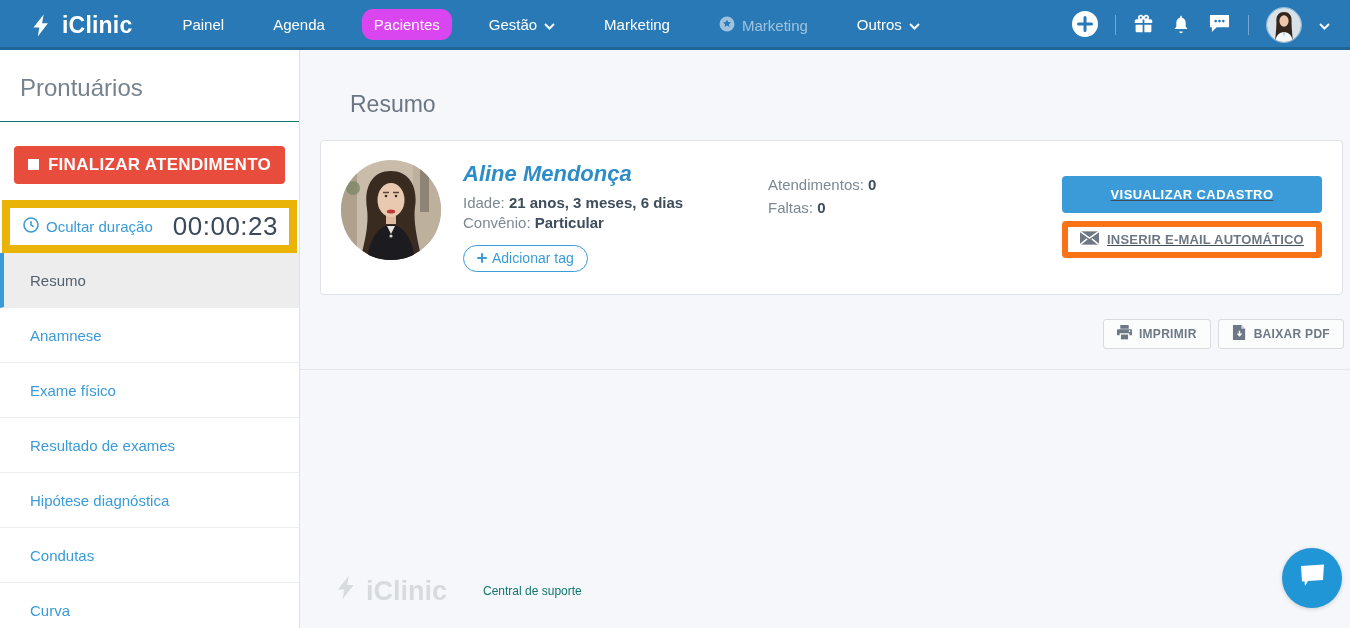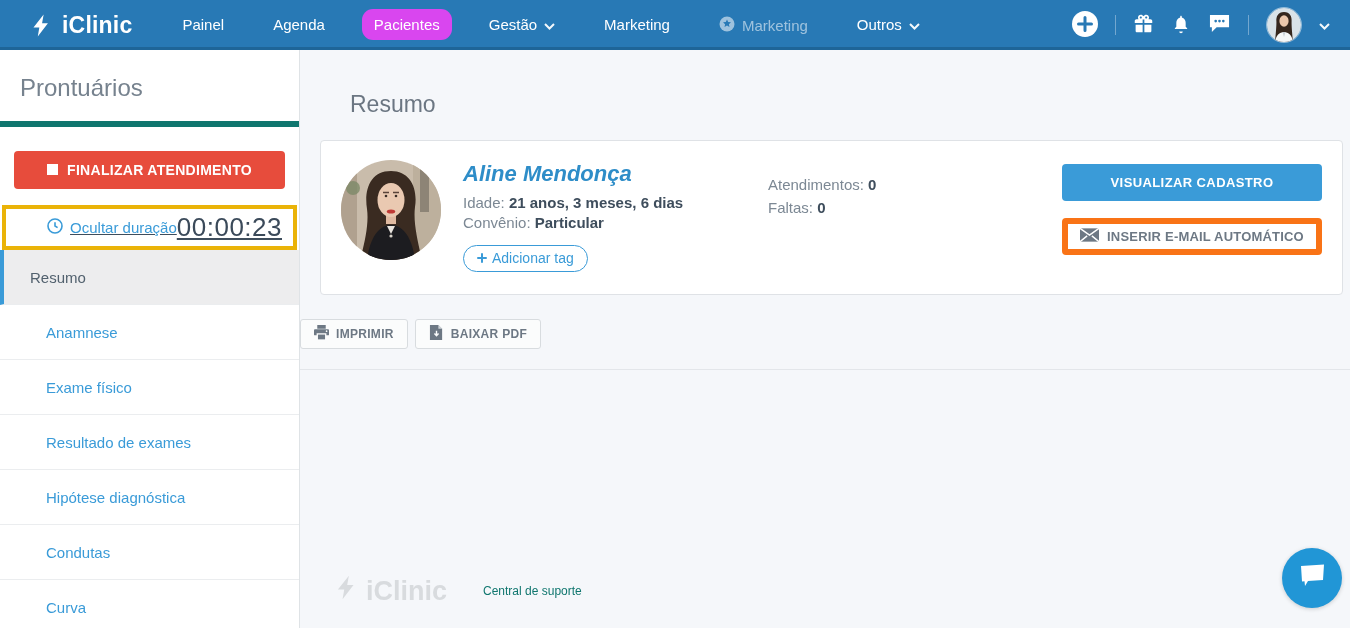--- a/index.html
+++ b/index.html
@@ -24,54 +24,54 @@
   .nav-item.muted{ color:rgba(255,255,255,.55); }
   .chev{ opacity:.95; }
   .nav-right{ margin-left:auto; display:flex; align-items:center; gap:17px; padding-right:20px; }
   .icon-btn{ color:#fff; display:flex; align-items:center; cursor:pointer; background:none; border:none; }
   .nav-divider{ width:1px; height:20px; background:rgba(255,255,255,.35); }
   .nav-avatar{ width:36px; height:36px; border-radius:50%; overflow:hidden; border:1px solid rgba(255,255,255,.5); }
   
   .sidebar{ position:absolute; top:50px; left:0; width:300px; bottom:0; background:#fff;
     border-right:1px solid #dfe3e6; }
   .sidebar-title{ font-size:24px; font-weight:400; color:#76828e; padding:24px 0 19px 20px;
-    border-bottom:6px solid #0f766e; }
+    border-bottom:1px solid #0f766e; }
   .finish-btn{ margin:24px 14px 16px; width:calc(100% - 28px); background:#e74c3c; color:#fff;
-    border:none; border-radius:4px; height:38px; font-weight:700; font-size:14px;
+    border:none; border-radius:4px; height:38px; font-weight:700; font-size:17px;
     display:flex; align-items:center; justify-content:center; gap:9px; letter-spacing:.3px;
     cursor:pointer; font-family:inherit; }
-  .timer-row{ margin:0 2px; border:4px solid #eab308; display:flex; align-items:center;
-    justify-content:flex-end; padding:3px 11px 3px 13px; background:#fff;text-decoration:underline; }
+  .timer-row{ margin:0 2px; border:8px solid #eab308; display:flex; align-items:center;
+    justify-content:space-between; padding:3px 11px 3px 13px; background:#fff; }
   .timer-toggle{ color:#3a9bd8; font-size:15px; display:flex; align-items:center; gap:7px; cursor:pointer; }
   .timer-value{ color:#3b4a5a; font-size:26px; letter-spacing:.5px; }
-  .menu-item{ height:55px; display:flex; align-items:center; padding-left:46px; font-size:15px;
+  .menu-item{ height:55px; display:flex; align-items:center; padding-left:30px; font-size:15px;
     color:#3a9bd8; border-bottom:1px solid #ebedef; cursor:pointer; }
   .menu-item.active{ background:#ededee; color:#52616e; border-left:4px solid #3a9bd8; padding-left:26px; }
   
   .main{ position:absolute; left:300px; top:50px; right:0; bottom:0; background:#f5f7fa; }
   .main-title{ margin:41px 0 0 50px; font-size:23px; font-weight:400; color:#6b7682; }
   .patient-card{ margin:22px 7px 0 20px; background:#fff; border:1px solid #dfe2e6; border-radius:4px;
     display:flex; padding:19px 20px; height:155px; }
   .p-avatar{ width:100px; height:100px; border-radius:50%; overflow:hidden; flex:none; }
   .p-info{ margin-left:22px; width:305px; }
   .p-name{ font-size:22px; font-weight:700; color:#2e8dc8; margin:1px 0 7px;font-style:italic; }
   .p-line{ font-size:15px; color:#7c8894; margin:3px 0; }
   .p-line b{ color:#3e4d5c; }
   .tag-btn{ margin-top:11px; display:inline-flex; align-items:center; gap:5px; color:#3a9bd8;
     border:1px solid #3a9bd8; border-radius:14px; padding:4px 13px 5px; font-size:14px;
     background:#fff; cursor:pointer; font-family:inherit; }
   .p-stats{ flex:1; margin-top:13px; font-size:15px; color:#7c8894; }
   .p-stats .p-line{ margin:3px 0 6px; }
-  .card-buttons{ width:260px; display:flex; flex-direction:column; gap:17px; margin-top:4px; }
+  .card-buttons{ width:260px; display:flex; flex-direction:column; gap:8px; margin-top:16px;text-decoration:underline; }
   .btn-primary{ height:37px; background:#3a9bd8; color:#fff; font-weight:700; font-size:13px;
     border:none; border-radius:4px; letter-spacing:.4px; cursor:pointer; font-family:inherit; }
   .btn-outline{ height:37px; background:#fff; border:6px solid #f97316; border-radius:4px; color:#6d7884;
     font-weight:700; font-size:13px; display:flex; align-items:center; justify-content:center; gap:8px;
     letter-spacing:.2px; cursor:pointer; font-family:inherit; }
-  .actions-row{ display:flex; justify-content:flex-start; gap:7px; margin:24px 6px 0 0; }
+  .actions-row{ display:flex; justify-content:flex-end; gap:7px; margin:24px 6px 0 0; }
   .btn-small{ height:30px; background:#fbfcfc; border:1px solid #d8dcdf; border-radius:3px; color:#6d7884;
     font-weight:700; font-size:12px; display:inline-flex; align-items:center; gap:7px; padding:0 13px;
     letter-spacing:.3px; cursor:pointer; font-family:inherit; }
   .h-divider{ border-top:1px solid #e3e6ea; margin-top:20px; }
   .notice{ margin:22px 7px 0 20px; background:#fdf6e2; border:1px solid #f2e5c1; border-radius:4px;
     padding:12px 20px 14px; font-size:15px; color:#8a6d3b; line-height:1.75; }
   .footer{ position:absolute; left:32px; bottom:20px; display:flex; align-items:center; gap:36px; }
   .footer-logo{ color:#d8dbde; display:flex; gap:7px; align-items:center; font-size:27px; font-weight:700; }
   .support-link{ font-size:12px; color:#0f766e; cursor:pointer; }
   .chat-fab{ position:absolute; right:8px; bottom:20px; width:60px; height:60px; border-radius:50%;

